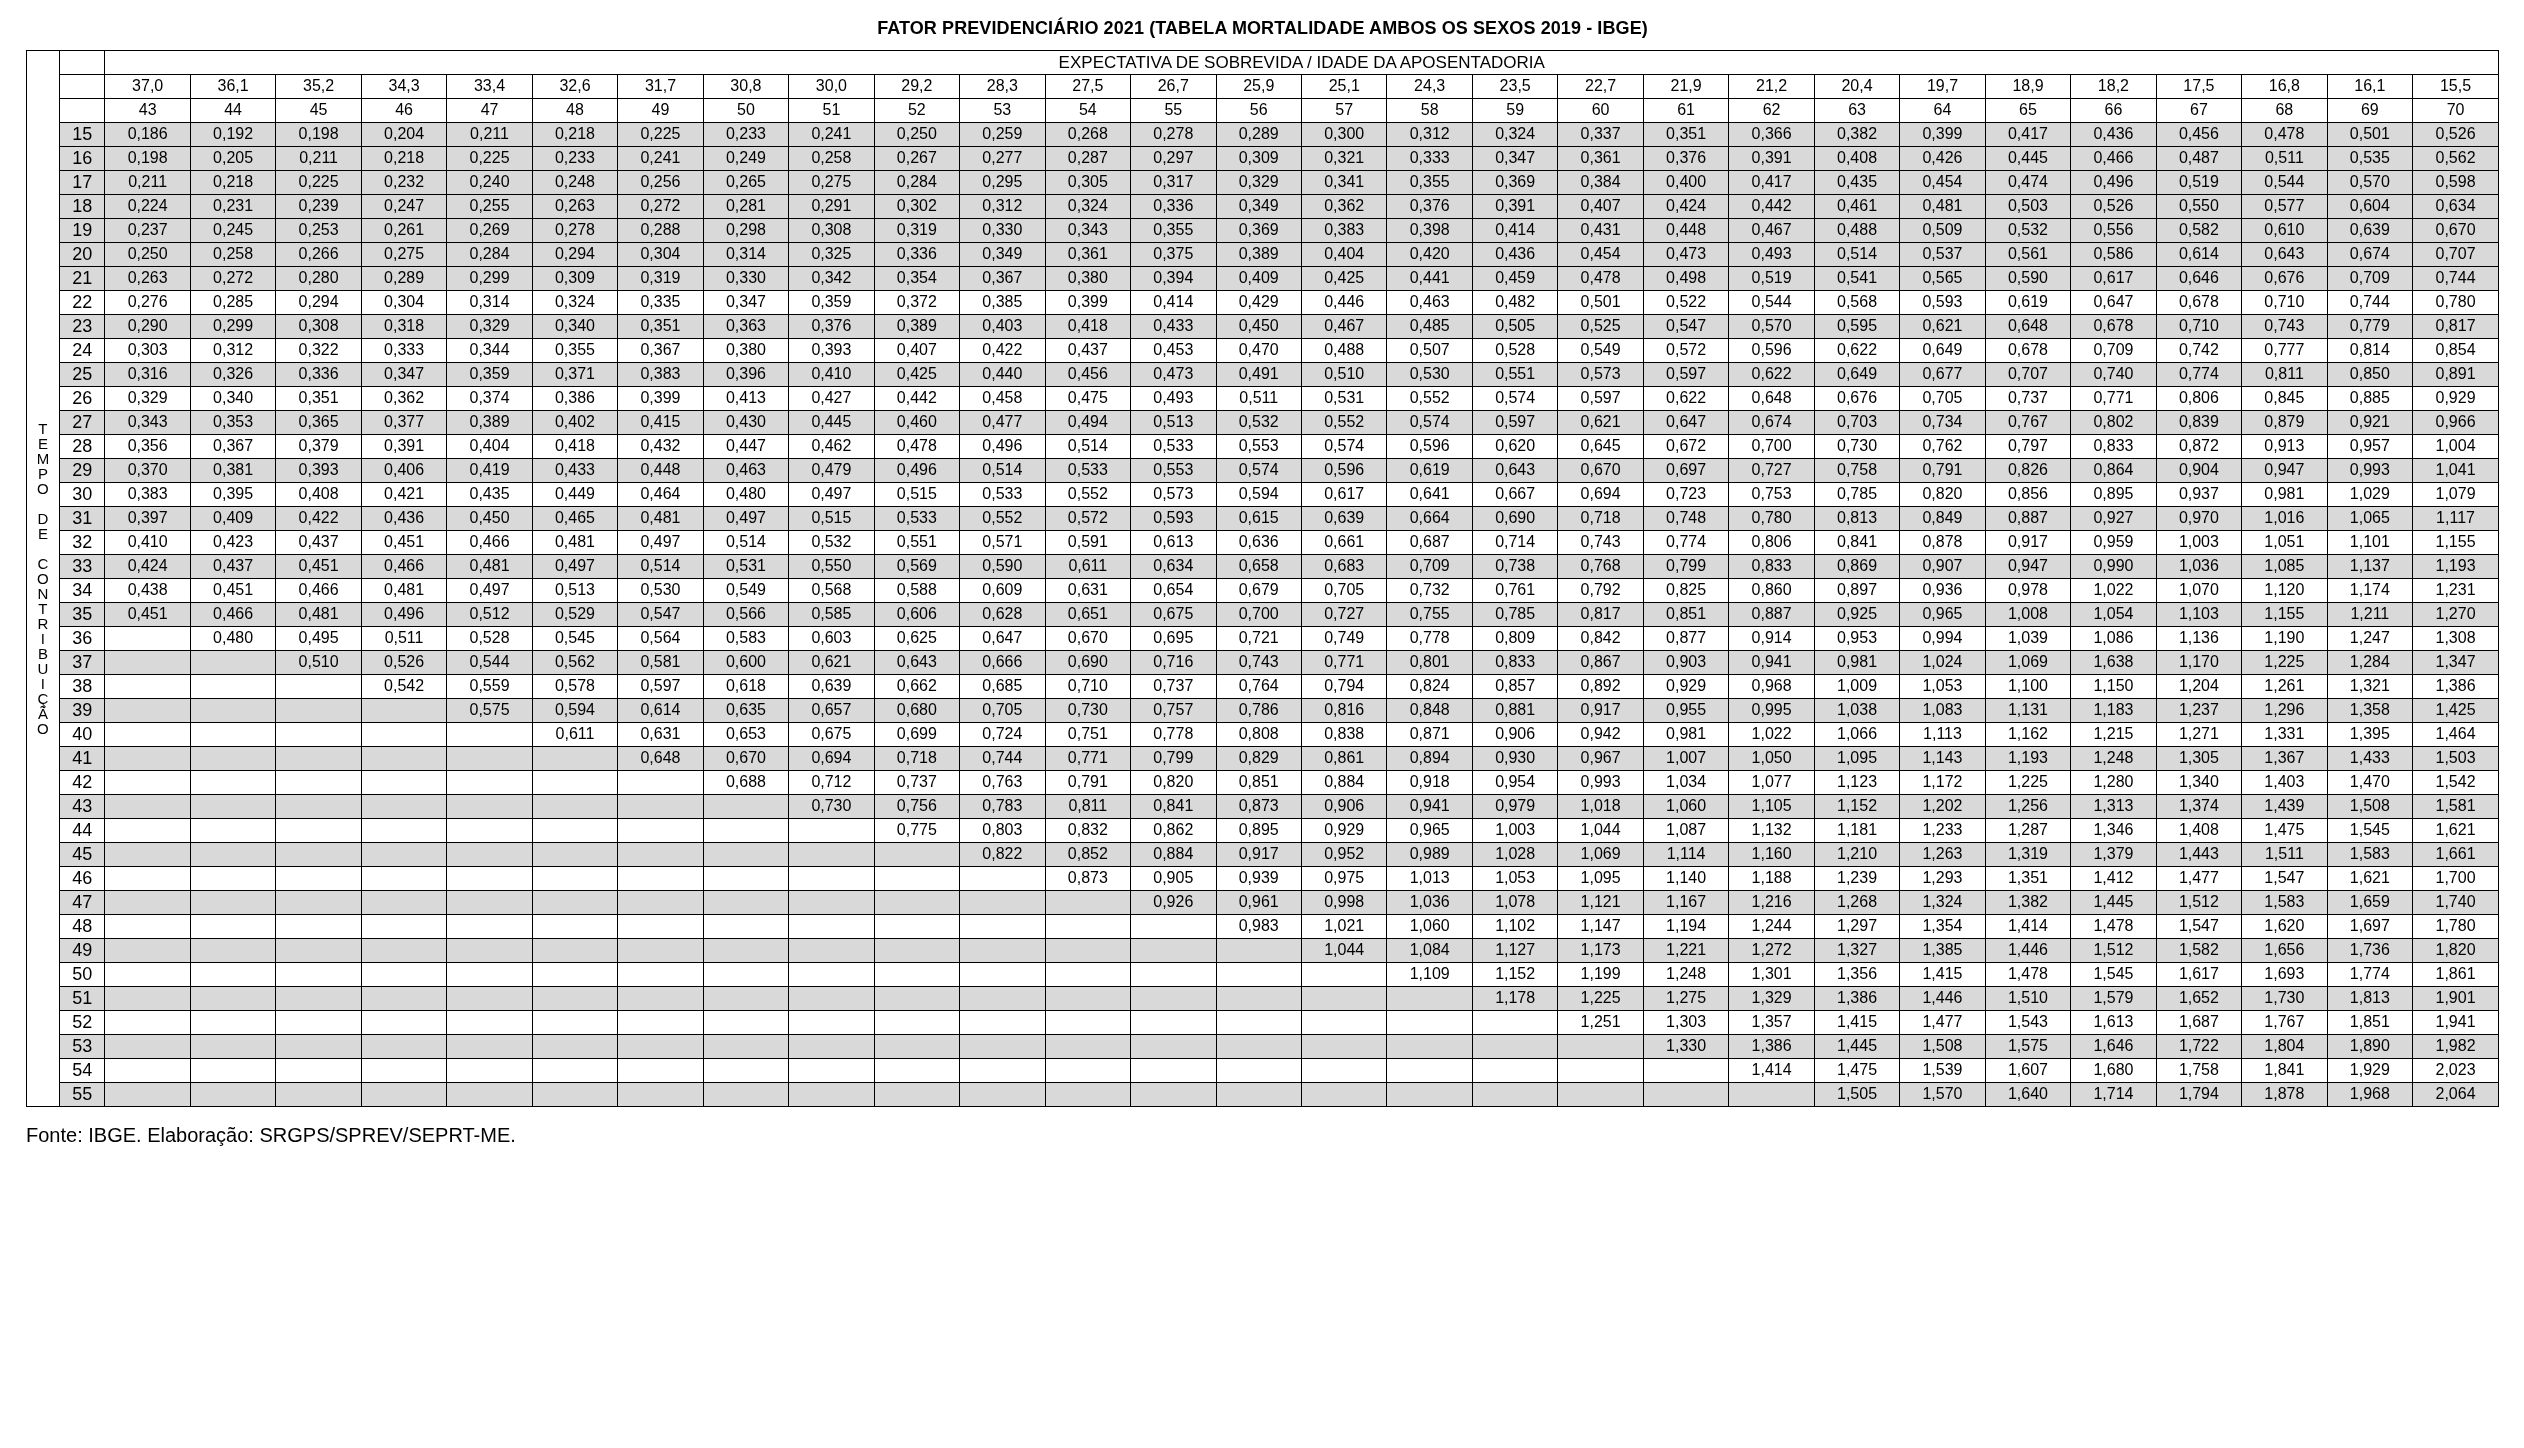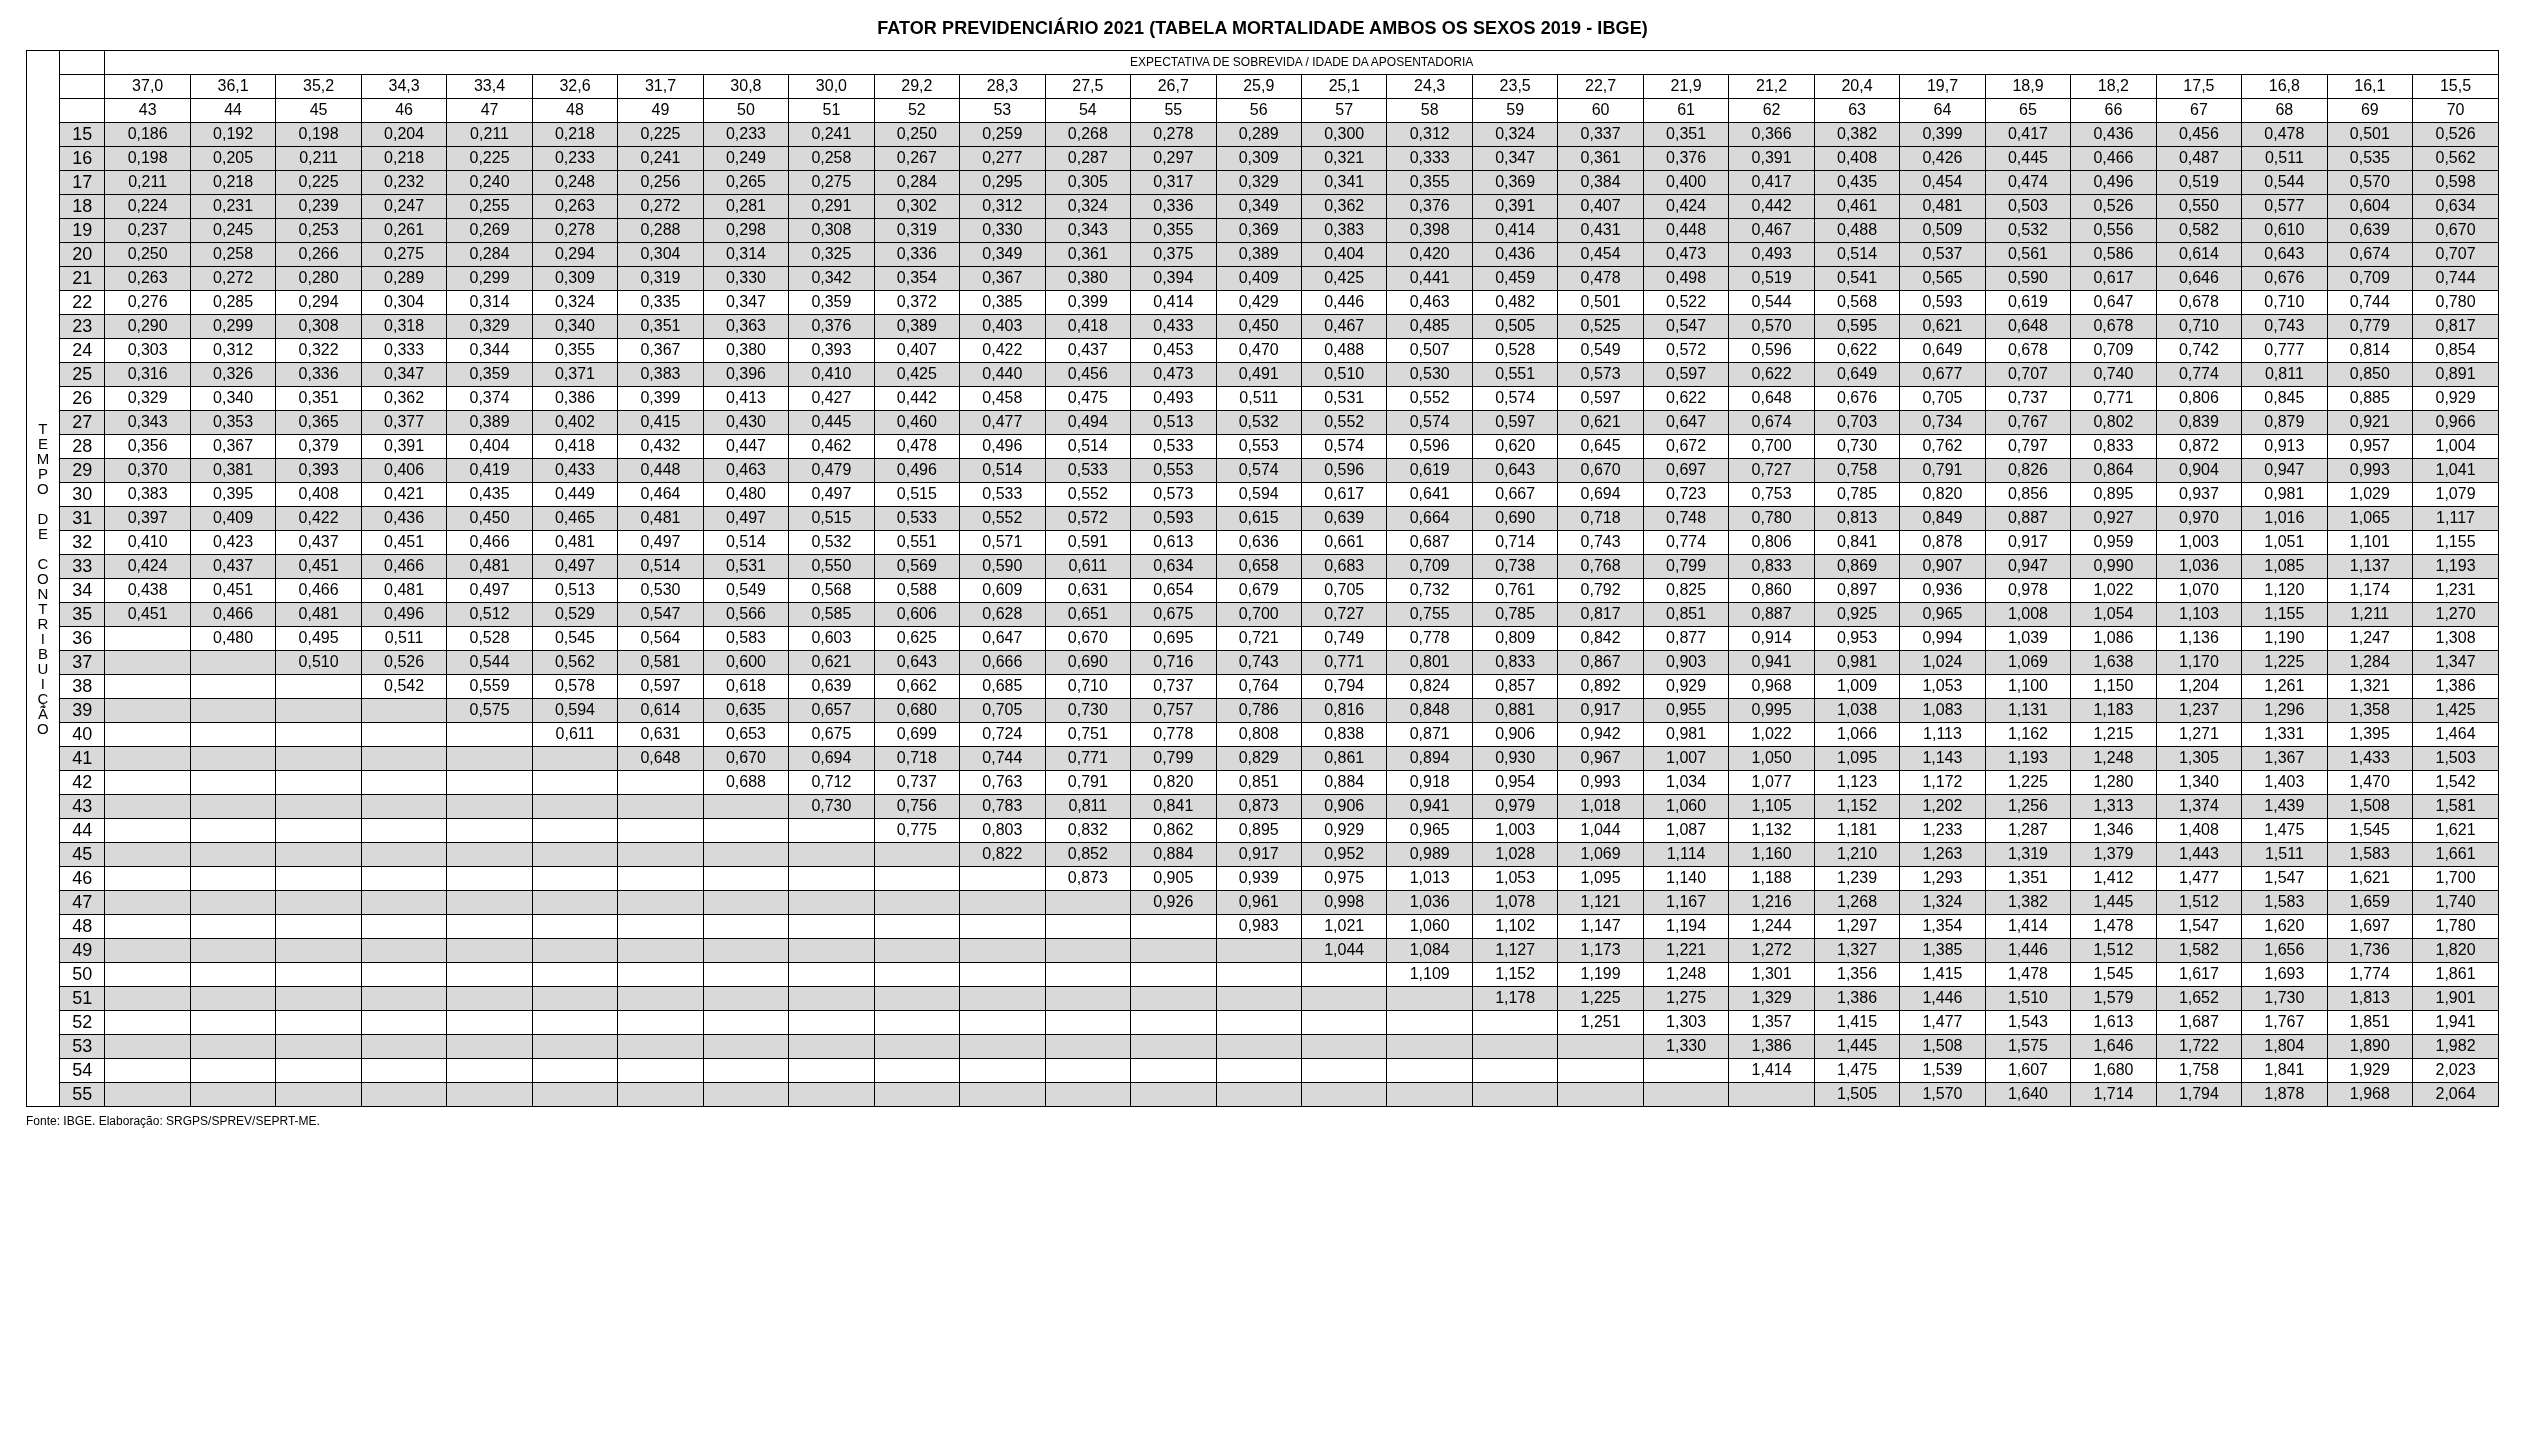--- a/index.html
+++ b/index.html
@@ -55,21 +55,21 @@
     letter-spacing: 0.4px;
     line-height: 1.32;
     text-align: center;
     vertical-align: middle;
     padding: 0 1.5px;
   }
   .vertlabel span {
     display: block;
   }
   .banner {
-    font-size: 12px;
+    font-size: 17px;
     font-weight: normal;
     height: 26px;
   }
   .exp-head {
     font-weight: bold;
     font-size: 16px;
     height: 24px;
     margin-top: 9px;
   }
   .age-head {
@@ -87,22 +87,22 @@
     background: #d9d9d9;
   }
   .datacell {
     font-size: 16px;
   }
   .corner-blank {
     border: 0.8px solid #000000;
     background: #ffffff;
   }
   .footer {
-    margin-top: 6px;
-    font-size: 12px;
+    margin-top: 15px;
+    font-size: 20px;
     line-height: 1.35;
   }
   .footer div { margin: 0; padding: 0; }
 </style>
 </head>
 <body>
 
 <div class="page">
 
   <div class="title">FATOR PREVIDENCIÁRIO 2021 (TABELA MORTALIDADE AMBOS OS SEXOS 2019 - IBGE)</div>

